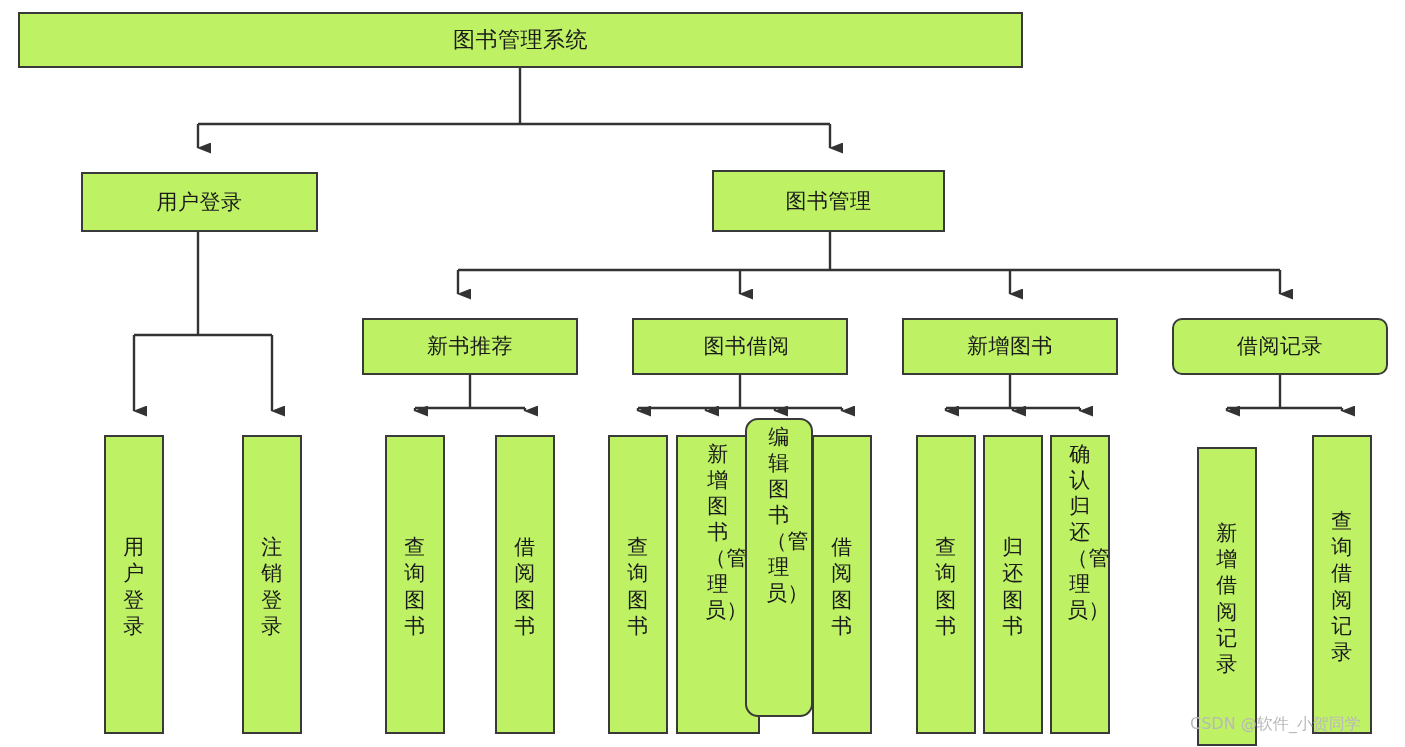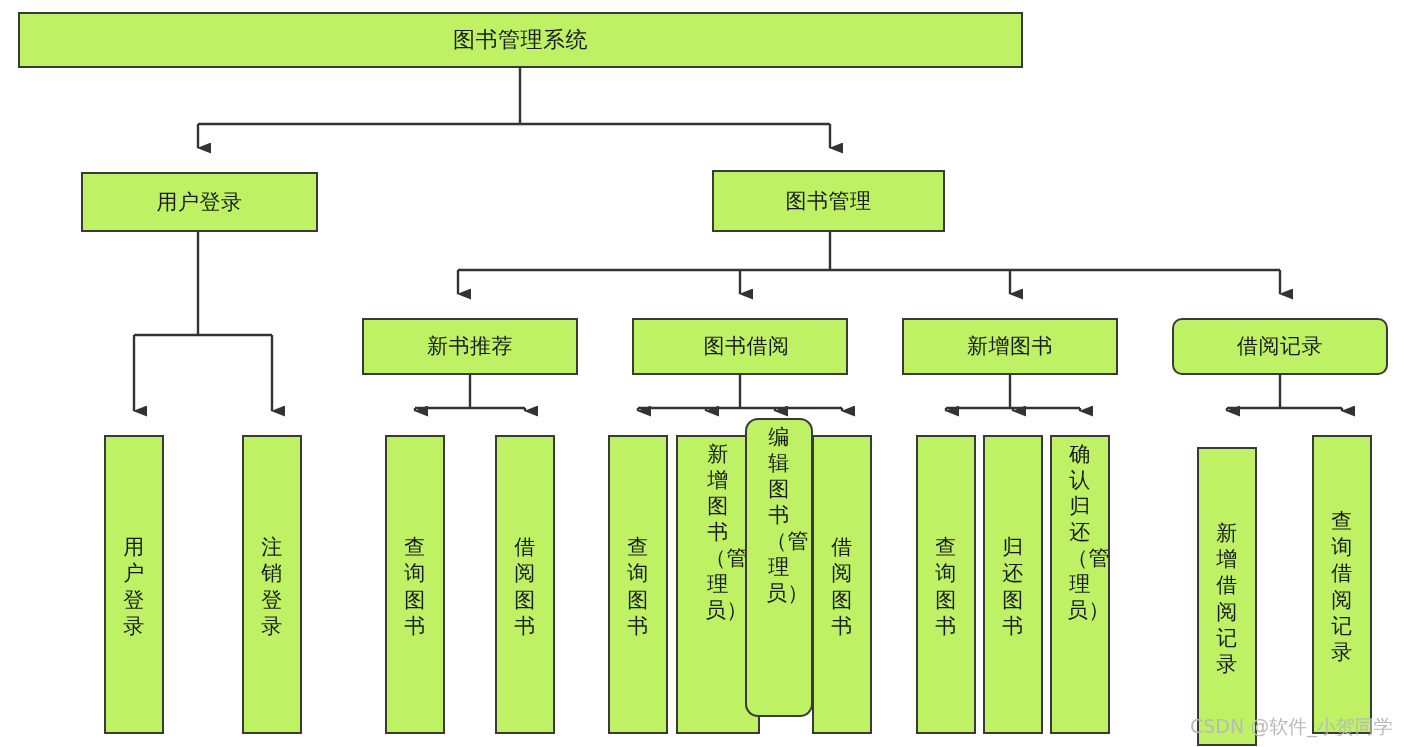--- a/index.html
+++ b/index.html
@@ -59,21 +59,21 @@
     font-size: 21px;
     line-height: 1.24;
     width: 26px;
     word-break: break-all;
     white-space: normal;
   }
   .node.v.c3 { align-items: center; }
   .node.v.c4 { align-items: center; }
   .watermark {
     position: absolute;
-    font-size: 19px;
+    font-size: 16px;
     color: #b9b9b9;
     white-space: nowrap;
     font-family: "DejaVu Sans", "Liberation Sans", sans-serif;
   }
 </style>
 </head>
 <body>
 
 <div id="canvas">
 

